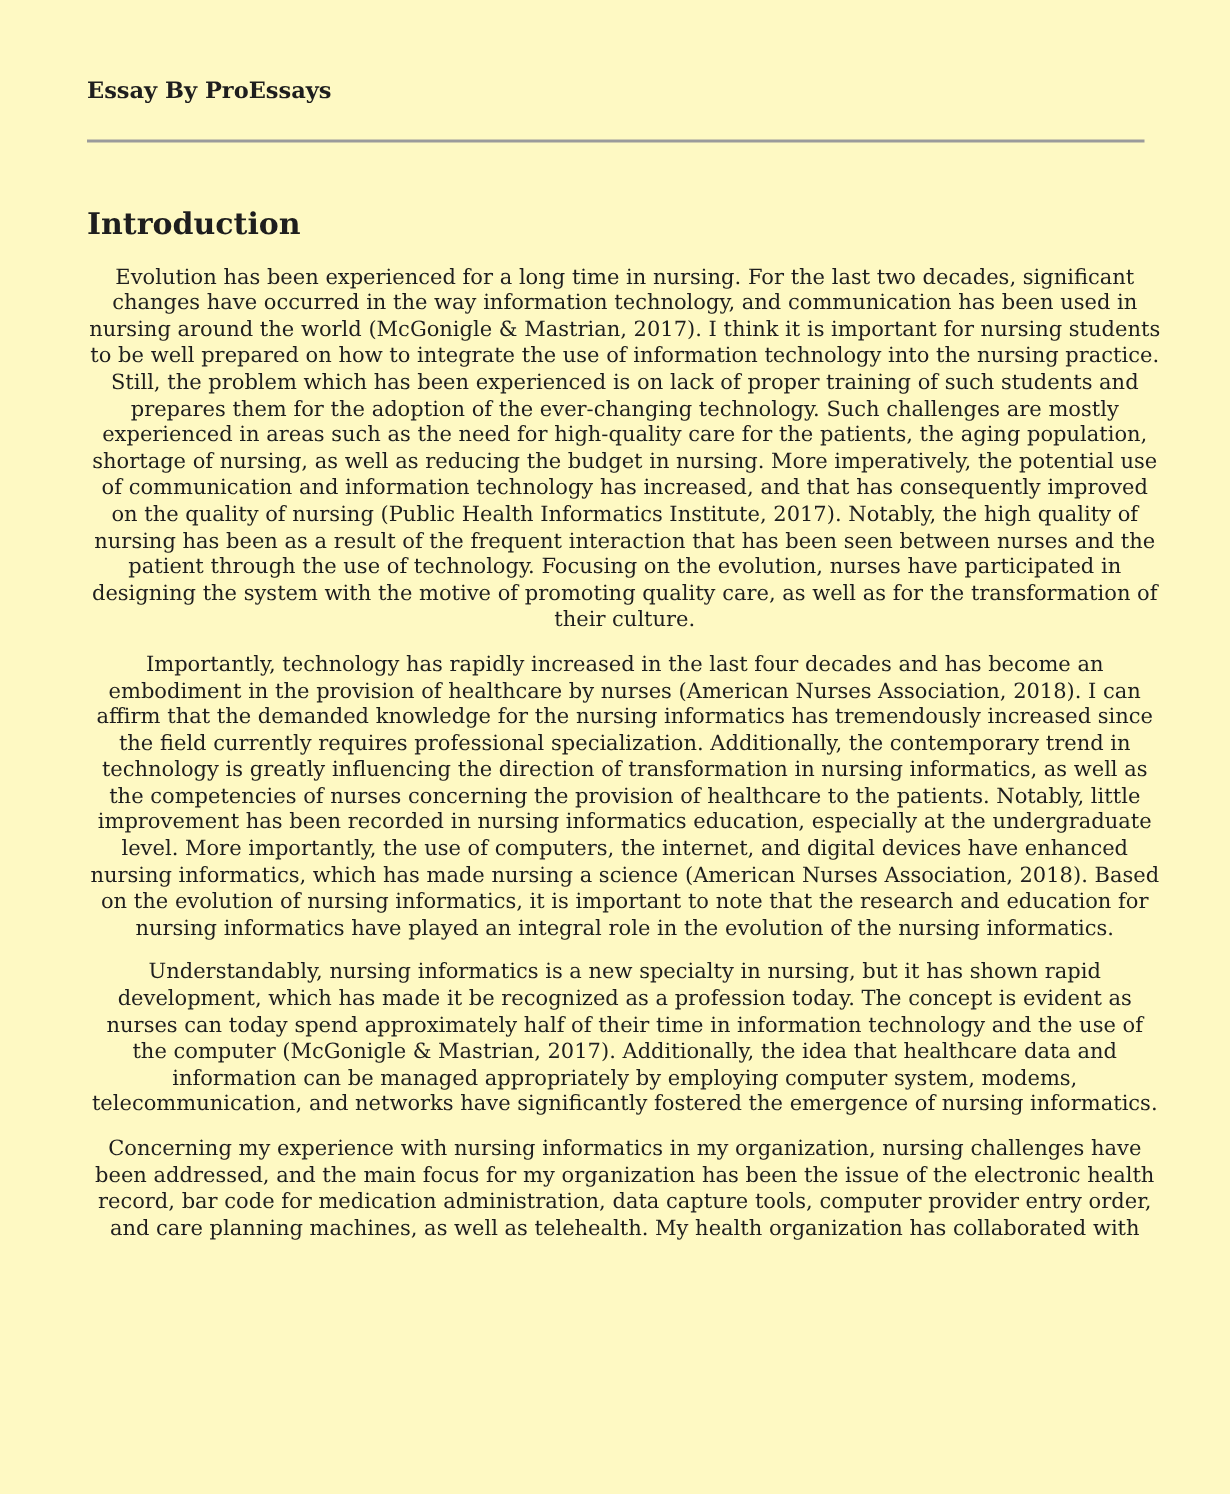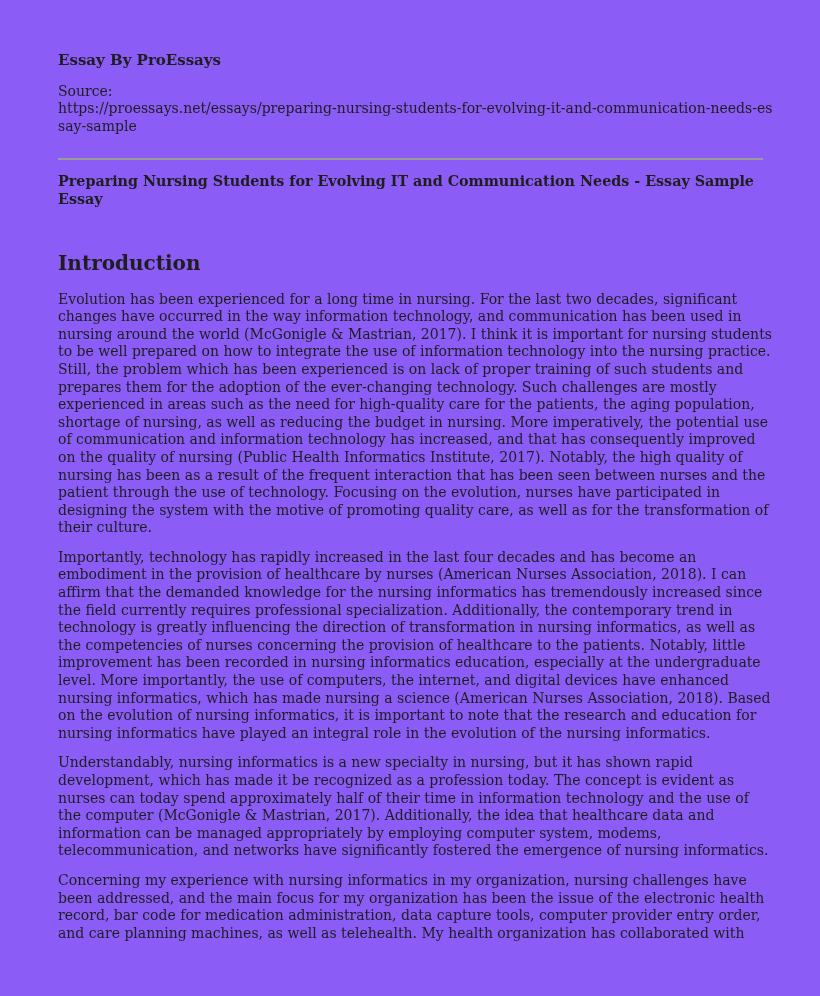--- a/index.html
+++ b/index.html
@@ -13,21 +13,21 @@
     overflow: hidden;
     font-family: "DejaVu Serif", serif;
     color: #1e1e1e;
     -webkit-font-smoothing: antialiased;
   }
   .page {
     box-sizing: border-box;
     width: 820px;
     height: 996px;
     padding: 52px 45px 0 58px;
-    background: #8b5cf6;
+    background: #fef9c3;
   }
   .brand {
     font-weight: bold;
     font-size: 15px;
     line-height: 17.6px;
   }
   .source {
     margin-top: 13px;
     font-size: 14px;
     line-height: 17.6px;
@@ -51,38 +51,33 @@
     font-size: 20px;
     line-height: 27px;
     font-weight: bold;
     margin: 41px 0 14px 0;
   }
   p.body-par {
     font-size: 14px;
     line-height: 17.6px;
     margin: 0 0 12px 0;
     max-width: 717px;
-    text-align: left;
+    text-align: center;
   }
 </style>
 </head>
 <body>
 
 <div class="page">
 
   <div class="brand">Essay By ProEssays</div>
 
-  <div class="source">
-    <div class="source-label">Source:</div>
-    <div class="source-url">https://proessays.net/essays/preparing-nursing-students-for-evolving-it-and-communication-needs-essay-sample</div>
-  </div>
 
   <hr class="divider">
 
-  <div class="doc-title">Preparing Nursing Students for Evolving IT and Communication Needs - Essay Sample Essay</div>
 
   <h1 class="section-heading">Introduction</h1>
 
   <p class="body-par">Evolution has been experienced for a long time in nursing. For the last two decades, significant changes have occurred in the way information technology, and communication has been used in nursing around the world (McGonigle &amp; Mastrian, 2017). I think it is important for nursing students to be well prepared on how to integrate the use of information technology into the nursing practice. Still, the problem which has been experienced is on lack of proper training of such students and prepares them for the adoption of the ever-changing technology. Such challenges are mostly experienced in areas such as the need for high-quality care for the patients, the aging population, shortage of nursing, as well as reducing the budget in nursing. More imperatively, the potential use of communication and information technology has increased, and that has consequently improved on the quality of nursing (Public Health Informatics Institute, 2017). Notably, the high quality of nursing has been as a result of the frequent interaction that has been seen between nurses and the patient through the use of technology. Focusing on the evolution, nurses have participated in designing the system with the motive of promoting quality care, as well as for the transformation of their culture.</p>
 
   <p class="body-par">Importantly, technology has rapidly increased in the last four decades and has become an embodiment in the provision of healthcare by nurses (American Nurses Association, 2018). I can affirm that the demanded knowledge for the nursing informatics has tremendously increased since the field currently requires professional specialization. Additionally, the contemporary trend in technology is greatly influencing the direction of transformation in nursing informatics, as well as the competencies of nurses concerning the provision of healthcare to the patients. Notably, little improvement has been recorded in nursing informatics education, especially at the undergraduate level. More importantly, the use of computers, the internet, and digital devices have enhanced nursing informatics, which has made nursing a science (American Nurses Association, 2018). Based on the evolution of nursing informatics, it is important to note that the research and education for nursing informatics have played an integral role in the evolution of the nursing informatics.</p>
 
   <p class="body-par">Understandably, nursing informatics is a new specialty in nursing, but it has shown rapid development, which has made it be recognized as a profession today. The concept is evident as nurses can today spend approximately half of their time in information technology and the use of the computer (McGonigle &amp; Mastrian, 2017). Additionally, the idea that healthcare data and information can be managed appropriately by employing computer system, modems, telecommunication, and networks have significantly fostered the emergence of nursing informatics.</p>
 
   <p class="body-par">Concerning my experience with nursing informatics in my organization, nursing challenges have been addressed, and the main focus for my organization has been the issue of the electronic health record, bar code for medication administration, data capture tools, computer provider entry order, and care planning machines, as well as telehealth. My health organization has collaborated with</p>

